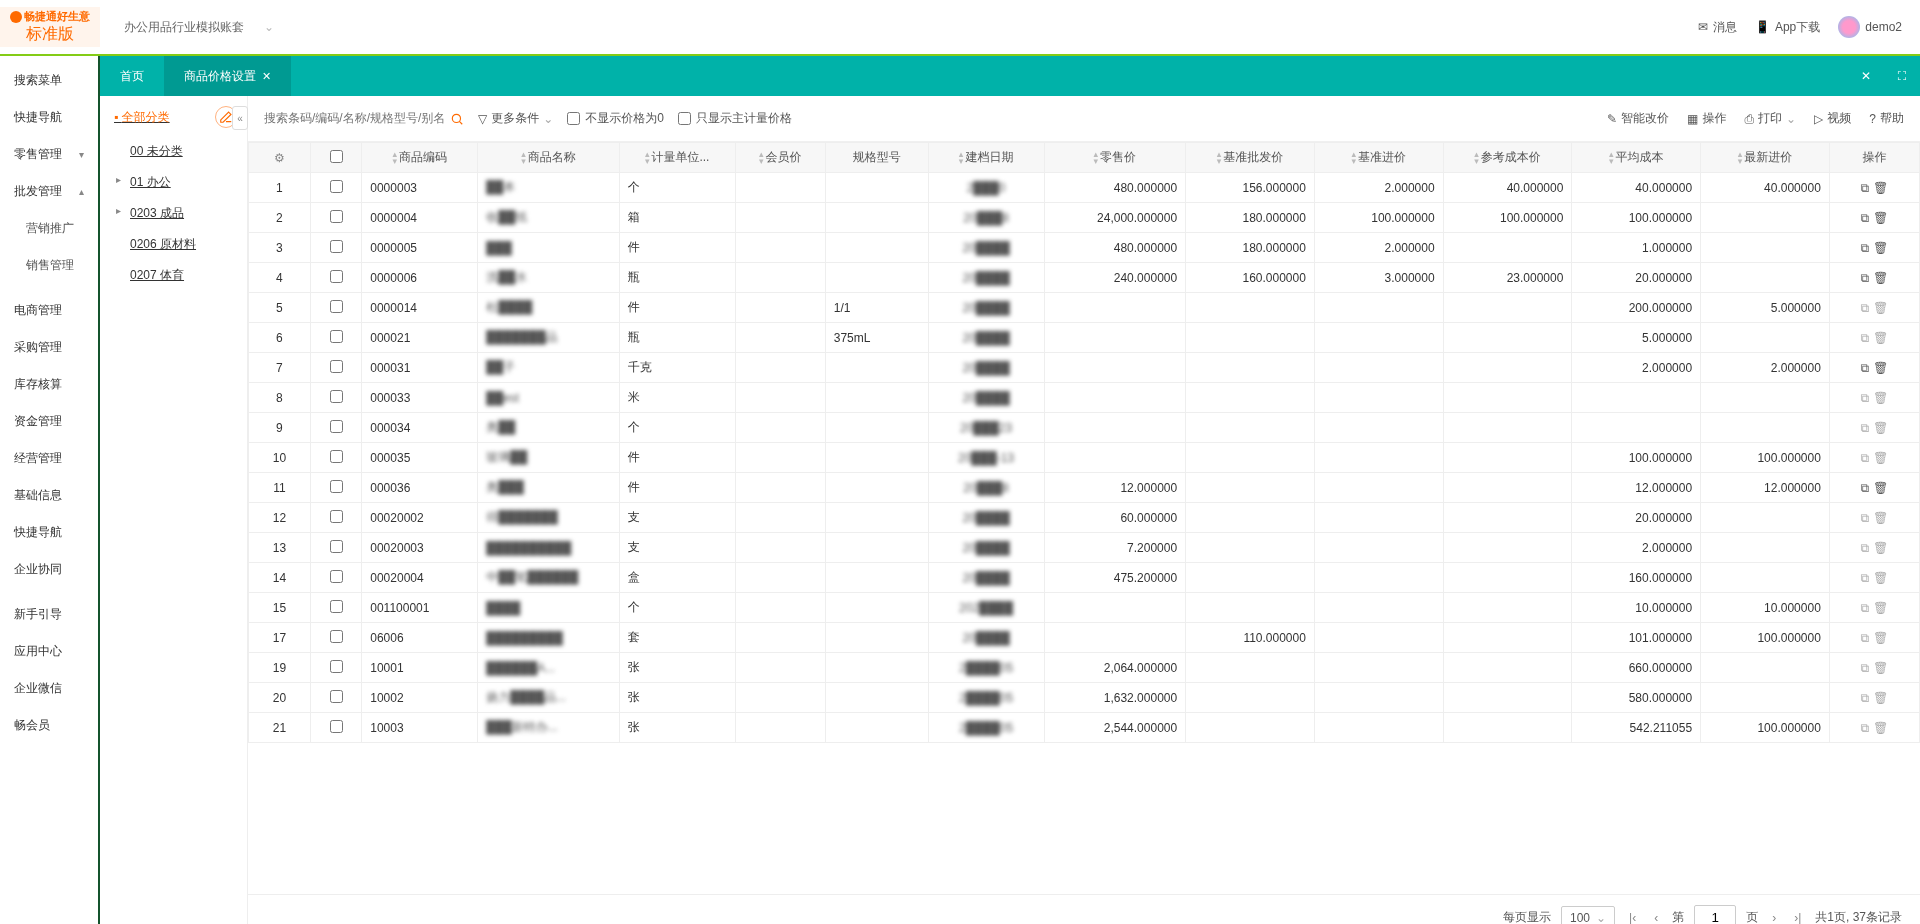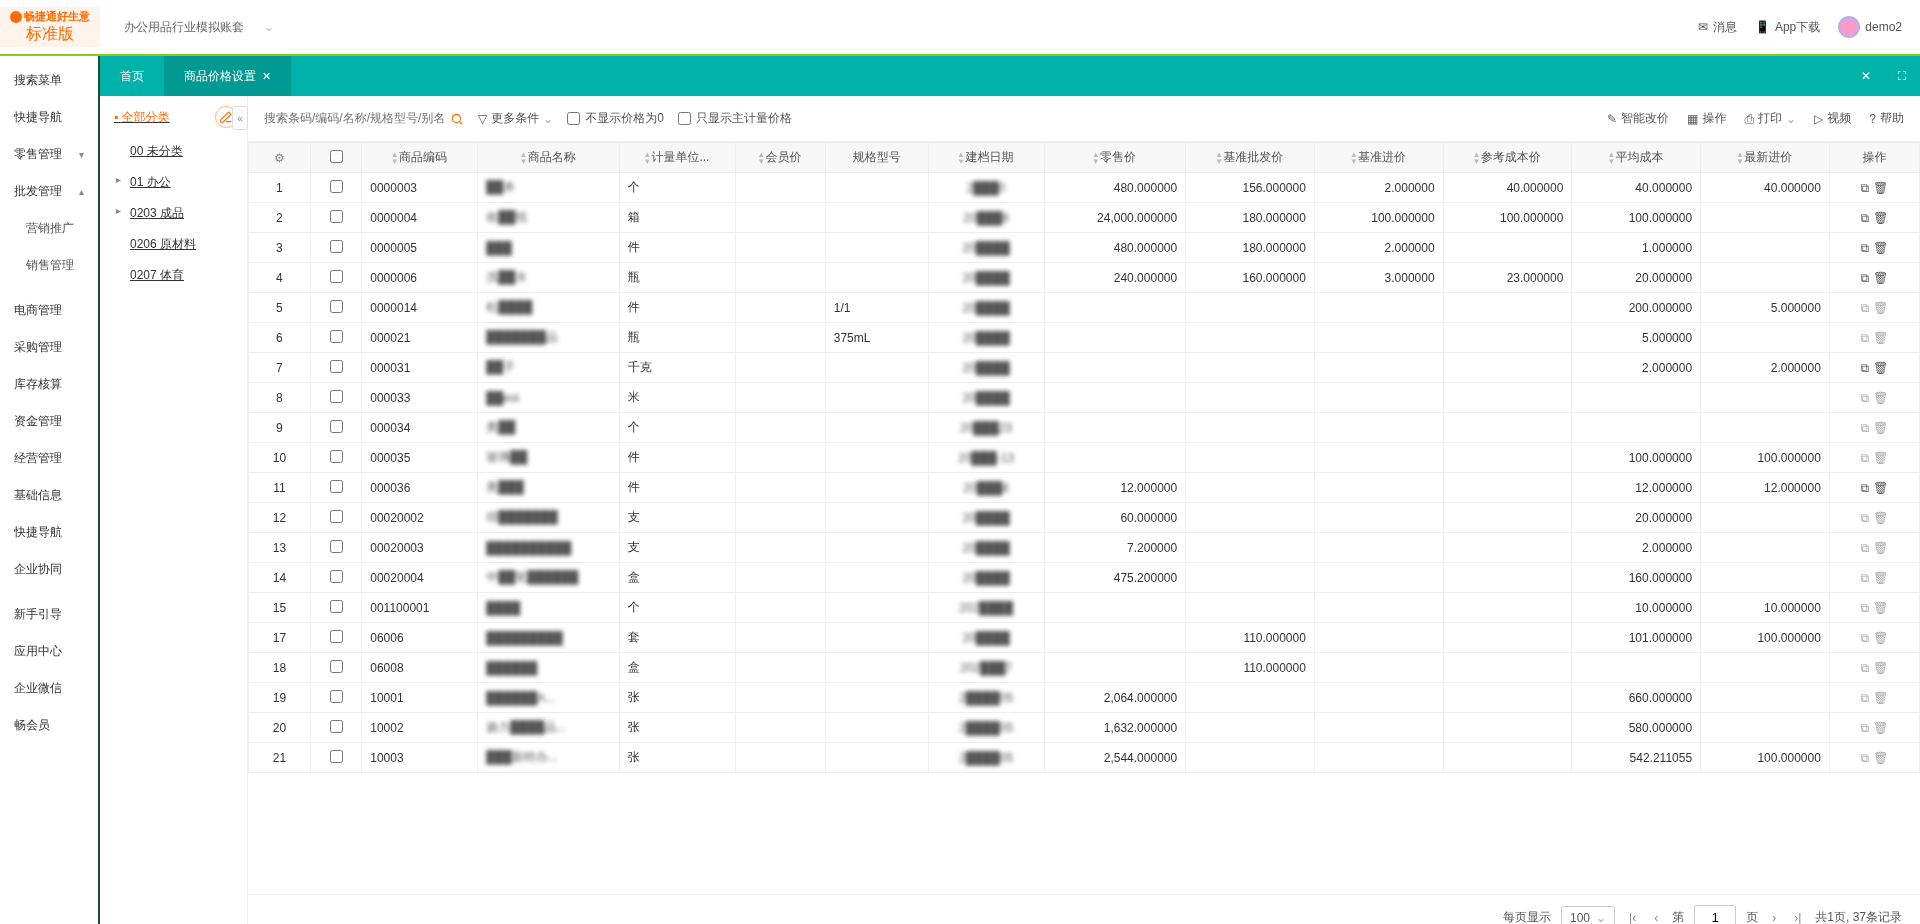--- a/index.html
+++ b/index.html
@@ -542,37 +542,20 @@
                   <td class="ctr"><span class="blurred">20████</span></td>
                   <td class="num"></td>
                   <td class="num">110.000000</td>
                   <td class="num"></td>
                   <td class="num"></td>
                   <td class="num">101.000000</td>
                   <td class="num">100.000000</td>
                   <td class="ctr"><span class="act-ic">⧉</span><span class="act-ic">🗑</span></td>
                 </tr>
                 <tr>
-                  <td class="ctr">18</td>
-                  <td class="ctr"><input type="checkbox" class="rowck" style=""></td>
-                  <td>06008</td>
-                  <td><span class="blurred">██████</span></td>
-                  <td>盒</td>
-                  <td></td>
-                  <td></td>
-                  <td class="ctr"><span class="blurred">202███7</span></td>
-                  <td class="num"></td>
-                  <td class="num">110.000000</td>
-                  <td class="num"></td>
-                  <td class="num"></td>
-                  <td class="num"></td>
-                  <td class="num"></td>
-                  <td class="ctr"><span class="act-ic">⧉</span><span class="act-ic">🗑</span></td>
-                </tr>
-                <tr>
                   <td class="ctr">19</td>
                   <td class="ctr"><input type="checkbox" class="rowck" style=""></td>
                   <td>10001</td>
                   <td><span class="blurred">██████A...</span></td>
                   <td>张</td>
                   <td></td>
                   <td></td>
                   <td class="ctr"><span class="blurred">2████05</span></td>
                   <td class="num">2,064.000000</td>
                   <td class="num"></td>

